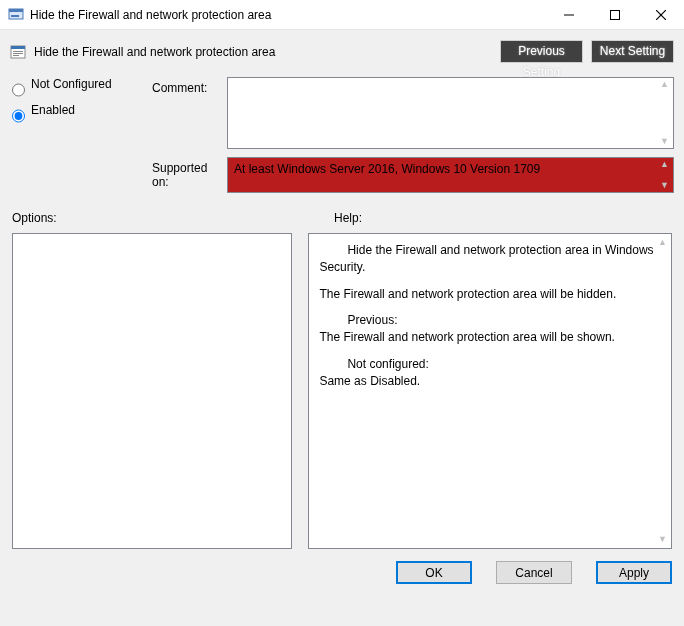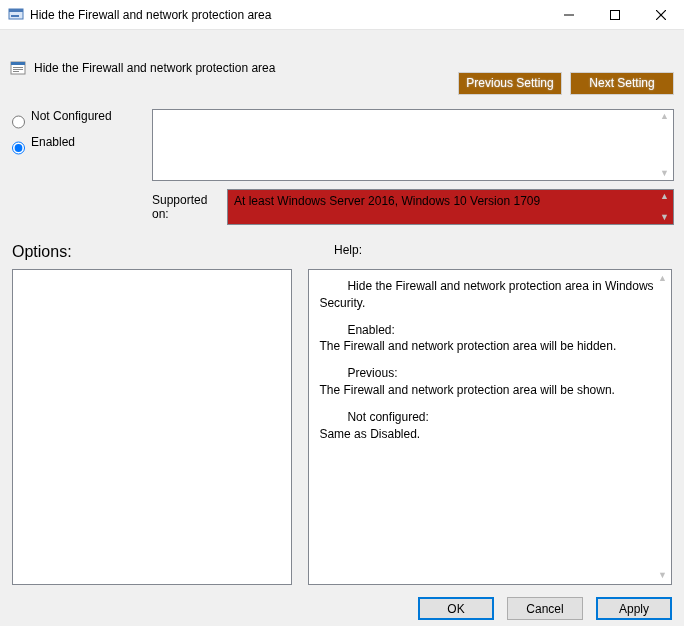--- a/index.html
+++ b/index.html
@@ -33,30 +33,29 @@
   }
   .winbtn svg { pointer-events:none; }
   
   .headerrow {
     display:flex; align-items:center;
     padding:10px 10px 12px 10px;
   }
   .headerrow .policy-icon { width:16px; height:16px; margin-right:8px; flex:0 0 auto; }
   .headerrow .policy-title { flex:1 1 auto; font-size:12px; }
   .navbtn {
-    width:104px; height:23px;
+    width:83px; height:23px;
     margin-left:8px;
-    background:#a16207;
+    background:#404040;
     color:#fff;
     border:1px solid #d0d0d0;
     font-size:12px;
     text-align:center;
     line-height:21px;
     text-shadow:0 0 2px #bbb;
-    margin-top:32px;
   }
   
   .upper {
     display:flex;
     padding:2px 10px 0 12px;
   }
   .radios {
     width:140px;
     padding-top:0px;
   }
@@ -85,21 +84,21 @@
     padding:2px 0;
   }
   .scroll-arrows span {
     font-size:9px; color:#c0c0c0; text-align:center; line-height:9px;
   }
   
   .labels-row {
     display:flex;
     padding:10px 12px 4px 12px;
   }
-  .labels-row .opt-label { width:322px; font-size:16px; }
+  .labels-row .opt-label { width:322px; font-size:12px; }
   .labels-row .help-label { font-size:12px; }
   .panes {
     display:flex;
     padding:4px 12px 0 12px;
     gap:16px;
   }
   .pane {
     border:1px solid #828790;
     background:#fff;
     height:316px;
@@ -118,21 +117,21 @@
   .help-scroll {
     position:absolute; right:0; top:0; bottom:0; width:17px;
     display:flex; flex-direction:column; justify-content:space-between;
     padding:2px 0;
   }
   .help-scroll span { font-size:9px; color:#c0c0c0; text-align:center; }
   
   .footer {
     display:flex; justify-content:flex-end;
     padding:12px 12px 10px 12px;
-    gap:13px;
+    gap:24px;
   }
   .footer button {
     width:76px; height:23px;
     background:#e1e1e1;
     border:1px solid #adadad;
     font-family:inherit;
     font-size:12px;
     padding:0;
   }
   .footer button.highlight {
@@ -193,20 +192,21 @@
       <input type="radio" name="state" style="">
       <span>Not Configured</span>
     </label>
     <label class="radio-row">
       <input type="radio" name="state" checked="" style="">
       <span>Enabled</span>
     </label>
   </div>
   <div class="fields">
     <div class="field-row">
+      <div class="field-label">Comment:</div>
       <div class="textarea comment-box">
         <div class="scroll-arrows">
           <span>▲</span>
           <span>▼</span>
         </div>
       </div>
     </div>
     <div class="field-row">
       <div class="field-label">Supported on:</div>
       <div class="textarea supported-box">
@@ -223,21 +223,20 @@
 <div class="labels-row">
   <div class="opt-label">Options:</div>
   <div class="help-label">Help:</div>
 </div>
 
 <div class="panes">
   <div class="pane options-pane"></div>
   <div class="pane help-pane">
     <p class="indent">Hide the Firewall and network protection area in Windows Security.</p>
     <p>
-      <span style="display:block;text-indent:28px">Enabled:</span>
       <span>The Firewall and network protection area will be hidden.</span>
     </p>
     <p>
       <span style="display:block;text-indent:28px">Previous:</span>
       <span>The Firewall and network protection area will be shown.</span>
     </p>
     <p>
       <span style="display:block;text-indent:28px">Not configured:</span>
       <span>Same as Disabled.</span>
     </p>

